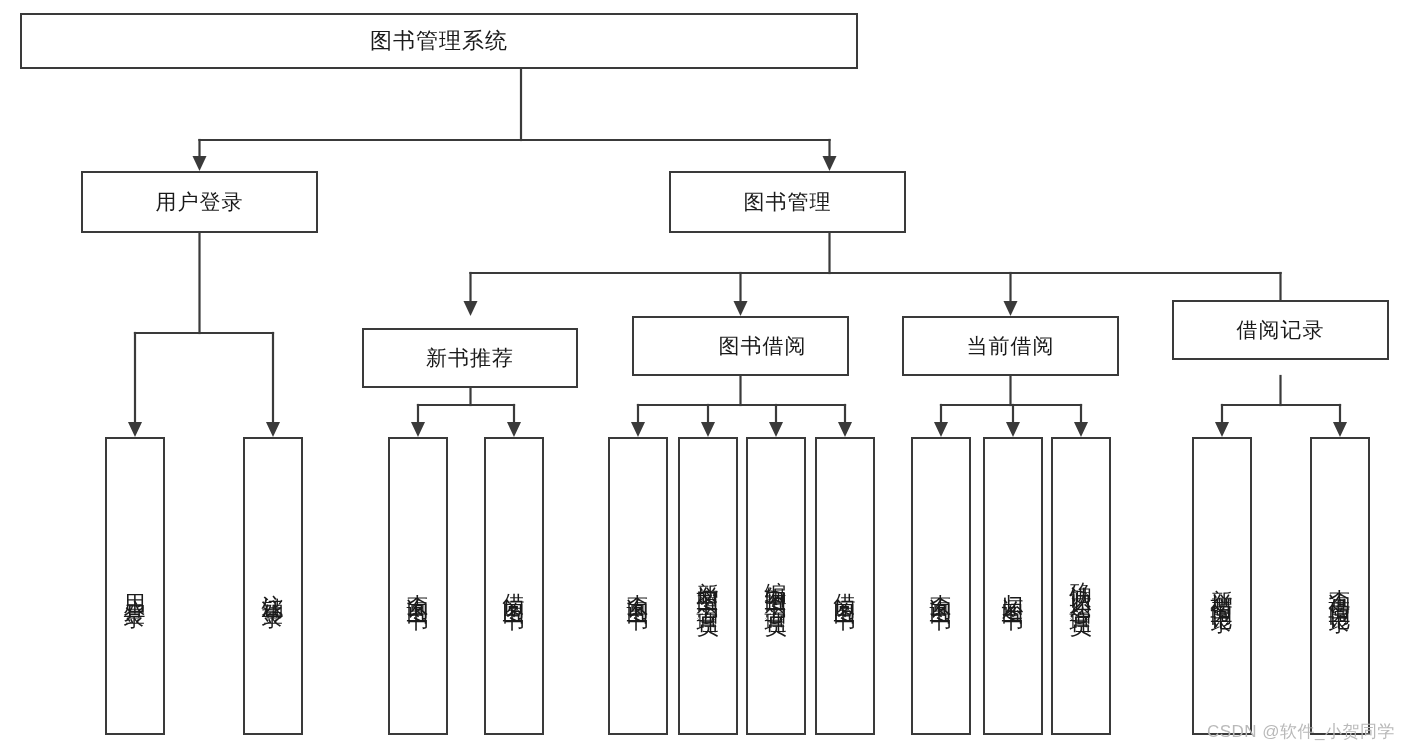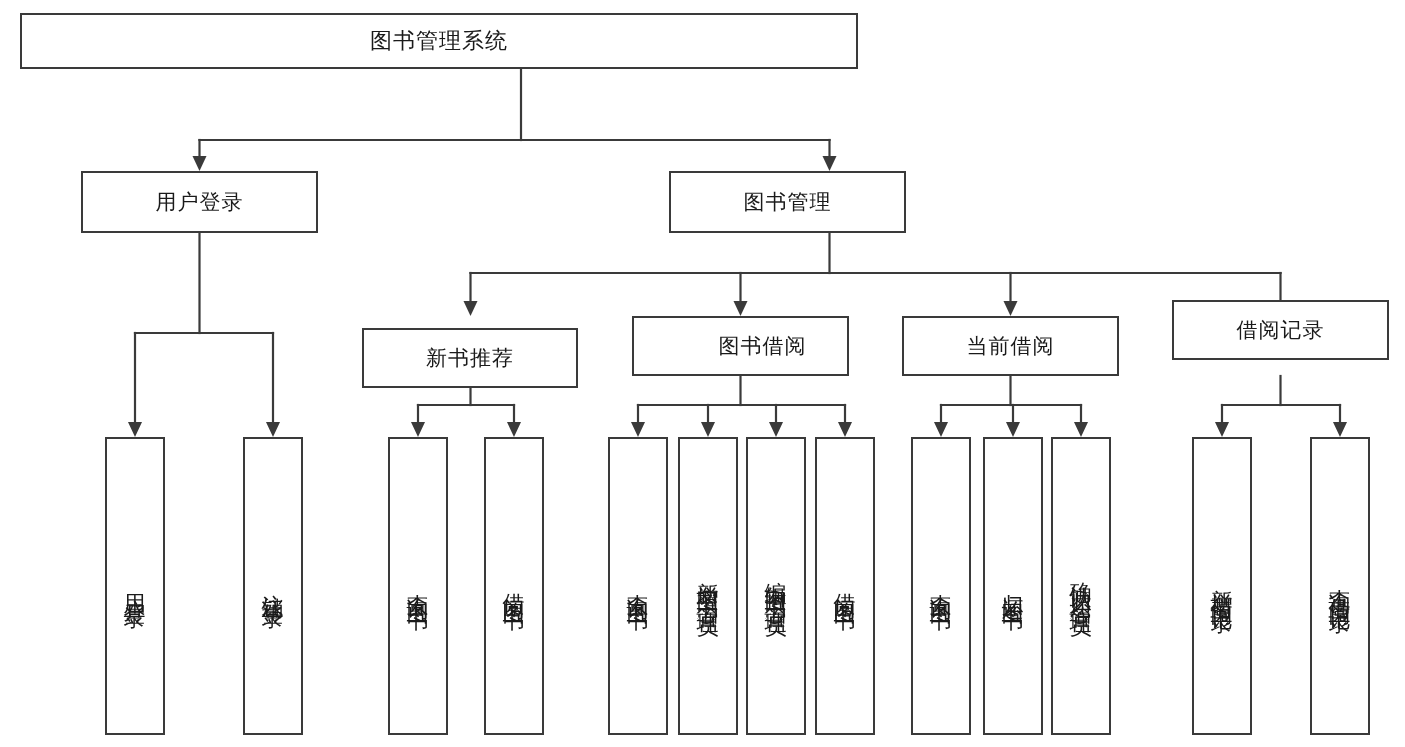--- a/index.html
+++ b/index.html
@@ -181,13 +181,14 @@
       <div class="node vertical" style="left: 1051px; top: 437px; width: 60px; height: 298px;">
         <span>确认归还（管理员）</span>
       </div>
       <div class="node vertical" style="left: 1192px; top: 437px; width: 60px; height: 298px;">
         <span>新增借阅记录</span>
       </div>
       <div class="node vertical" style="left: 1310px; top: 437px; width: 60px; height: 298px;">
         <span>查询借阅记录</span>
       </div>
     </div>
+  <div id="watermark">CSDN @软件_小贺同学</div>
 </div>
 
 </body></html>

